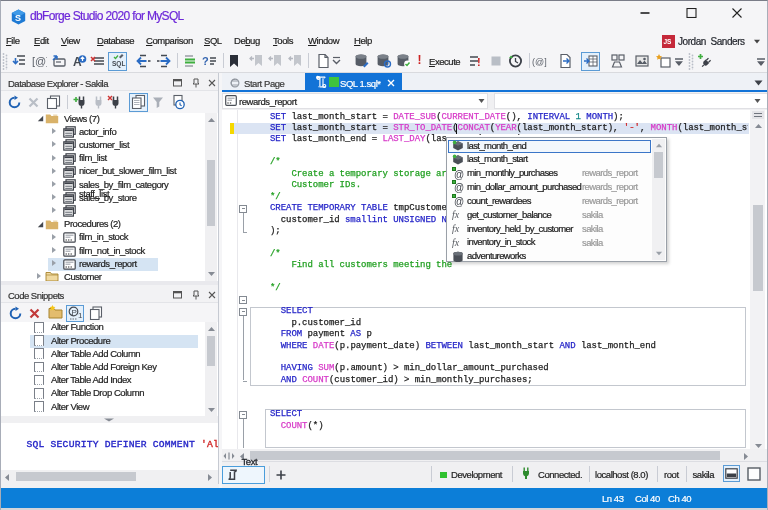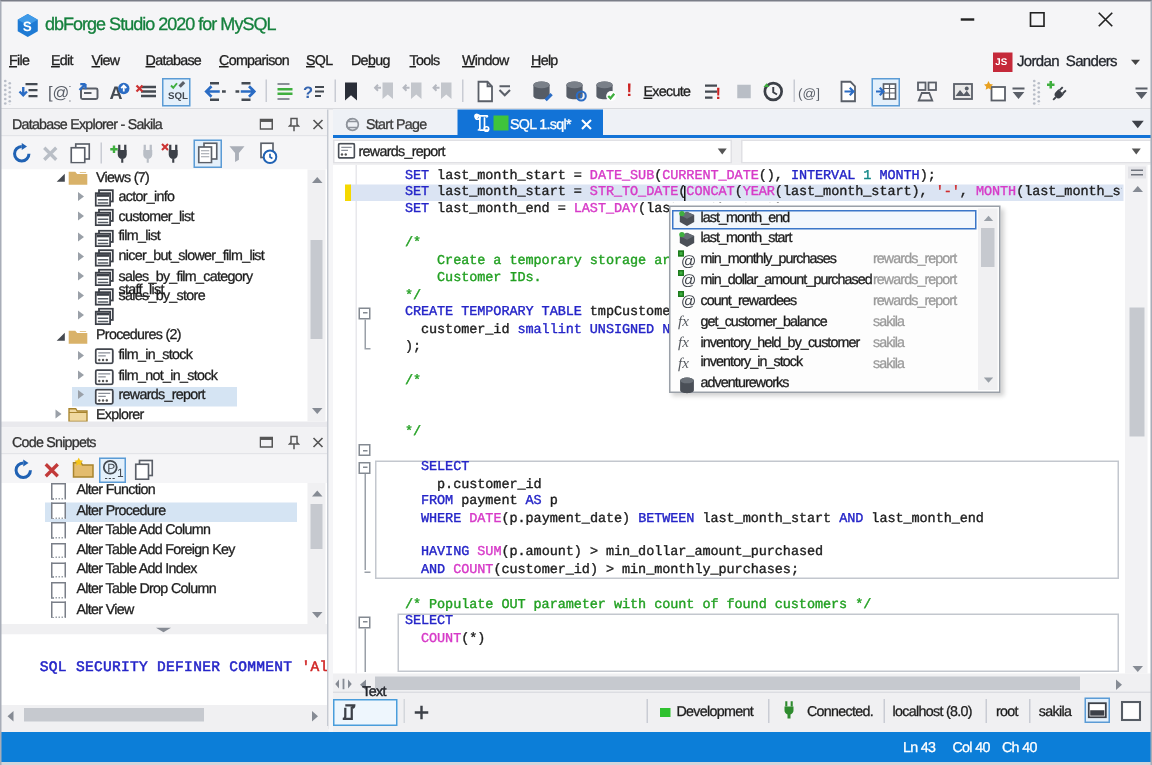--- a/index.html
+++ b/index.html
@@ -10,21 +10,21 @@
 .hdr { font:9.5px "Liberation Sans",sans-serif; letter-spacing:-0.5px; color:#333; white-space:nowrap; -webkit-text-stroke:0.2px; }
 </style></head>
 <body>
 
 <div style="position:absolute;left:0;top:0;width:768px;height:28px;background:#f5f5f7"></div>
 <svg style="position:absolute;left:11px;top:9px" width="15" height="16" viewBox="0 0 15 16">
   <path d="M7.5 0.4 L14.2 4.1 V11.9 L7.5 15.6 L0.8 11.9 V4.1 Z" fill="#1e7ad4"></path>
   <path d="M7.5 0.4 L14.2 4.1 L7.5 7.8 L0.8 4.1 Z" fill="#3f9ae8"></path>
   <text x="4.1" y="11.8" font-size="9" font-weight="bold" fill="#fff" font-family="Liberation Sans">S</text>
 </svg>
-<div style="position:absolute;left:30px;top:8.5px;font:12px 'Liberation Sans';letter-spacing:-0.66px;color:#15803d;-webkit-text-stroke:0.2px">dbForge Studio 2020 for MySQL</div>
+<div style="position:absolute;left:30px;top:8.5px;font:12px 'Liberation Sans';letter-spacing:-0.66px;color:#6d28d9;-webkit-text-stroke:0.2px">dbForge Studio 2020 for MySQL</div>
 <svg style="position:absolute;left:640px;top:12px" width="10" height="2" viewBox="0 0 10 2">
     <rect width="9" height="1.6" x="0.5" y="0.2" fill="#222"></rect>
   </svg>
 <svg style="position:absolute;left:686px;top:8px" width="11" height="10" viewBox="0 0 11 10">
     <rect x="1" y="0.5" width="9" height="9" fill="none" stroke="#222" stroke-width="1.1"></rect>
   </svg>
 <svg style="position:absolute;left:732px;top:8px" width="10" height="10" viewBox="0 0 10 10">
     <path d="M0.5 0.5 L9.5 9.5 M9.5 0.5 L0.5 9.5" stroke="#222" stroke-width="1.1"></path>
   </svg>
 
@@ -381,21 +381,21 @@
 <circle cx="3.2" cy="8" r="0.8" fill="#555"></circle>
     <circle cx="5.7" cy="8" r="0.8" fill="#555"></circle>
     <circle cx="8.2" cy="8" r="0.8" fill="#555"></circle>
   </svg>
 <div class="ui" style="position:absolute;left:79px;top:257.7px">rewards_report</div>
 <div style="position:absolute;left:37px;top:273.39999999999986px;width:0;height:0;border-left:4px solid #9aa0a8;border-top:3.5px solid transparent;border-bottom:3.5px solid transparent"></div>
 <svg style="position:absolute;left:45px;top:271.39999999999986px" width="14" height="11" viewBox="0 0 14 11">
 <path d="M1 1.5 h4.5 l1 1.5 h6.5 v7 h-12 z" fill="#f0d9a0" stroke="#a8842e" stroke-width="0.9"></path>
 <path d="M1 4 h12" stroke="#a8842e" stroke-width="0.7"></path>
   </svg>
-<div class="ui" style="position:absolute;left:64px;top:270.9px">Explorer</div>
+<div class="ui" style="position:absolute;left:64px;top:270.9px">Customer</div>
 <div style="position:absolute;left:0;top:281px;width:218px;height:4px;background:#e9e9ed"></div>
 <div style="position:absolute;left:0;top:285px;width:218px;height:18px;background:#f2f2f4;border-bottom:1px solid #e3e4e8"></div>
 <div class="hdr" style="position:absolute;left:8px;top:289.5px">Code Snippets</div>
 <svg style="position:absolute;left:173px;top:291px" width="9" height="8" viewBox="0 0 9 8">
     <rect x="0.5" y="0.5" width="8" height="6.5" fill="none" stroke="#555" stroke-width="1"></rect>
     <rect x="0.5" y="0.5" width="8" height="1.8" fill="#555"></rect>
   </svg>
 <svg style="position:absolute;left:192px;top:290px" width="8" height="10" viewBox="0 0 8 10">
     <path d="M2 1 h4 v4 l1 1 h-6 l1 -1 z M4 6 v3.5" stroke="#555" stroke-width="1" fill="none"></path>
   </svg>
@@ -540,28 +540,28 @@
     <div class="cl" style="top:11.45px"><span style="color:#2525c8">    SET</span><span style="color:#1e1e1e"> last_month_start = </span><span style="color:#d73bc8">STR_TO_DATE</span><span style="color:#1e1e1e">(</span><span style="color:#d73bc8">CONCAT</span><span style="color:#1e1e1e">(</span><span style="color:#d73bc8">YEAR</span><span style="color:#1e1e1e">(last_month_start), </span><span style="color:#d02525">'-'</span><span style="color:#1e1e1e">, </span><span style="color:#d73bc8">MONTH</span><span style="color:#1e1e1e">(last_month_start), </span></div>
     <div class="cl" style="top:22.90px"><span style="color:#2525c8">    SET</span><span style="color:#1e1e1e"> last_month_end = </span><span style="color:#d73bc8">LAST_DAY</span><span style="color:#1e1e1e">(last_month_start);</span></div>
     <div class="cl" style="top:45.80px"><span style="color:#22a022">    /*</span></div>
     <div class="cl" style="top:57.25px"><span style="color:#22a022">        Create a temporary storage area for</span></div>
     <div class="cl" style="top:68.70px"><span style="color:#22a022">        Customer IDs.</span></div>
     <div class="cl" style="top:80.15px"><span style="color:#22a022">    */</span></div>
     <div class="cl" style="top:91.60px"><span style="color:#2525c8">    CREATE TEMPORARY TABLE</span><span style="color:#1e1e1e"> tmpCustomer (</span></div>
     <div class="cl" style="top:103.05px"><span style="color:#1e1e1e">      customer_id </span><span style="color:#2525c8">smallint UNSIGNED NOT NULL</span><span style="color:#1e1e1e"> </span><span style="color:#2525c8">PRIMARY KEY</span></div>
     <div class="cl" style="top:114.50px"><span style="color:#1e1e1e">    );</span></div>
     <div class="cl" style="top:137.40px"><span style="color:#22a022">    /*</span></div>
+    <div class="cl" style="top:148.85px"><span style="color:#22a022">        Find all customers meeting the</span></div>
     <div class="cl" style="top:171.75px"><span style="color:#22a022">    */</span></div>
     <div class="cl" style="top:194.65px"><span style="color:#2525c8">      SELECT</span></div>
     <div class="cl" style="top:206.10px"><span style="color:#1e1e1e">        p.customer_id</span></div>
     <div class="cl" style="top:217.55px"><span style="color:#2525c8">      FROM</span><span style="color:#1e1e1e"> payment </span><span style="color:#2525c8">AS</span><span style="color:#1e1e1e"> p</span></div>
     <div class="cl" style="top:229.00px"><span style="color:#2525c8">      WHERE</span><span style="color:#1e1e1e"> </span><span style="color:#d73bc8">DATE</span><span style="color:#1e1e1e">(p.payment_date) </span><span style="color:#2525c8">BETWEEN</span><span style="color:#1e1e1e"> last_month_start </span><span style="color:#2525c8">AND</span><span style="color:#1e1e1e"> last_month_end</span></div>
     <div class="cl" style="top:263.35px"><span style="color:#2525c8">      AND</span><span style="color:#1e1e1e"> </span><span style="color:#d73bc8">COUNT</span><span style="color:#1e1e1e">(customer_id) &gt; min_monthly_purchases;</span></div>
     <div class="cl" style="top:251.90px"><span style="color:#2525c8">      HAVING</span><span style="color:#1e1e1e"> </span><span style="color:#d73bc8">SUM</span><span style="color:#1e1e1e">(p.amount) &gt; min_dollar_amount_purchased</span></div>
-    <div class="cl" style="top:286.25px"><span style="color:#22a022">    /* Populate OUT parameter with count of found customers */</span></div>
     <div class="cl" style="top:297.70px"><span style="color:#2525c8">    SELECT</span></div>
     <div class="cl" style="top:309.15px"><span style="color:#d73bc8">      COUNT</span><span style="color:#1e1e1e">(*)</span></div>
   </div>
 <div style="position:absolute;left:455.5px;top:123.5px;width:1px;height:10.5px;background:#111"></div>
 <div style="position:absolute;left:446px;top:134.6px;width:222px;height:3px;background:#fff"></div>
 <div style="position:absolute;left:446px;top:137.3px;width:221px;height:124.5px;background:#fdfdfd;border:1px solid #9aa0a8;box-shadow:2px 2px 3px rgba(0,0,0,0.18)">
     <div style="position:absolute;left:1px;top:1.7px;width:203px;height:13.2px;background:#f2f7fc;border:1px solid #3b76c8"></div>
     <svg style="position:absolute;left:5px;top:1.799999999999983px" width="12" height="12" viewBox="0 0 12 12">
 <path d="M6 1.2 L10.8 3.4 L10.8 8 L6 10.6 L1.2 8 L1.2 3.4 Z" fill="#4a4f57"></path>
 <path d="M6 1.2 L10.8 3.4 L6 5.8 L1.2 3.4 Z" fill="#666c75"></path>

